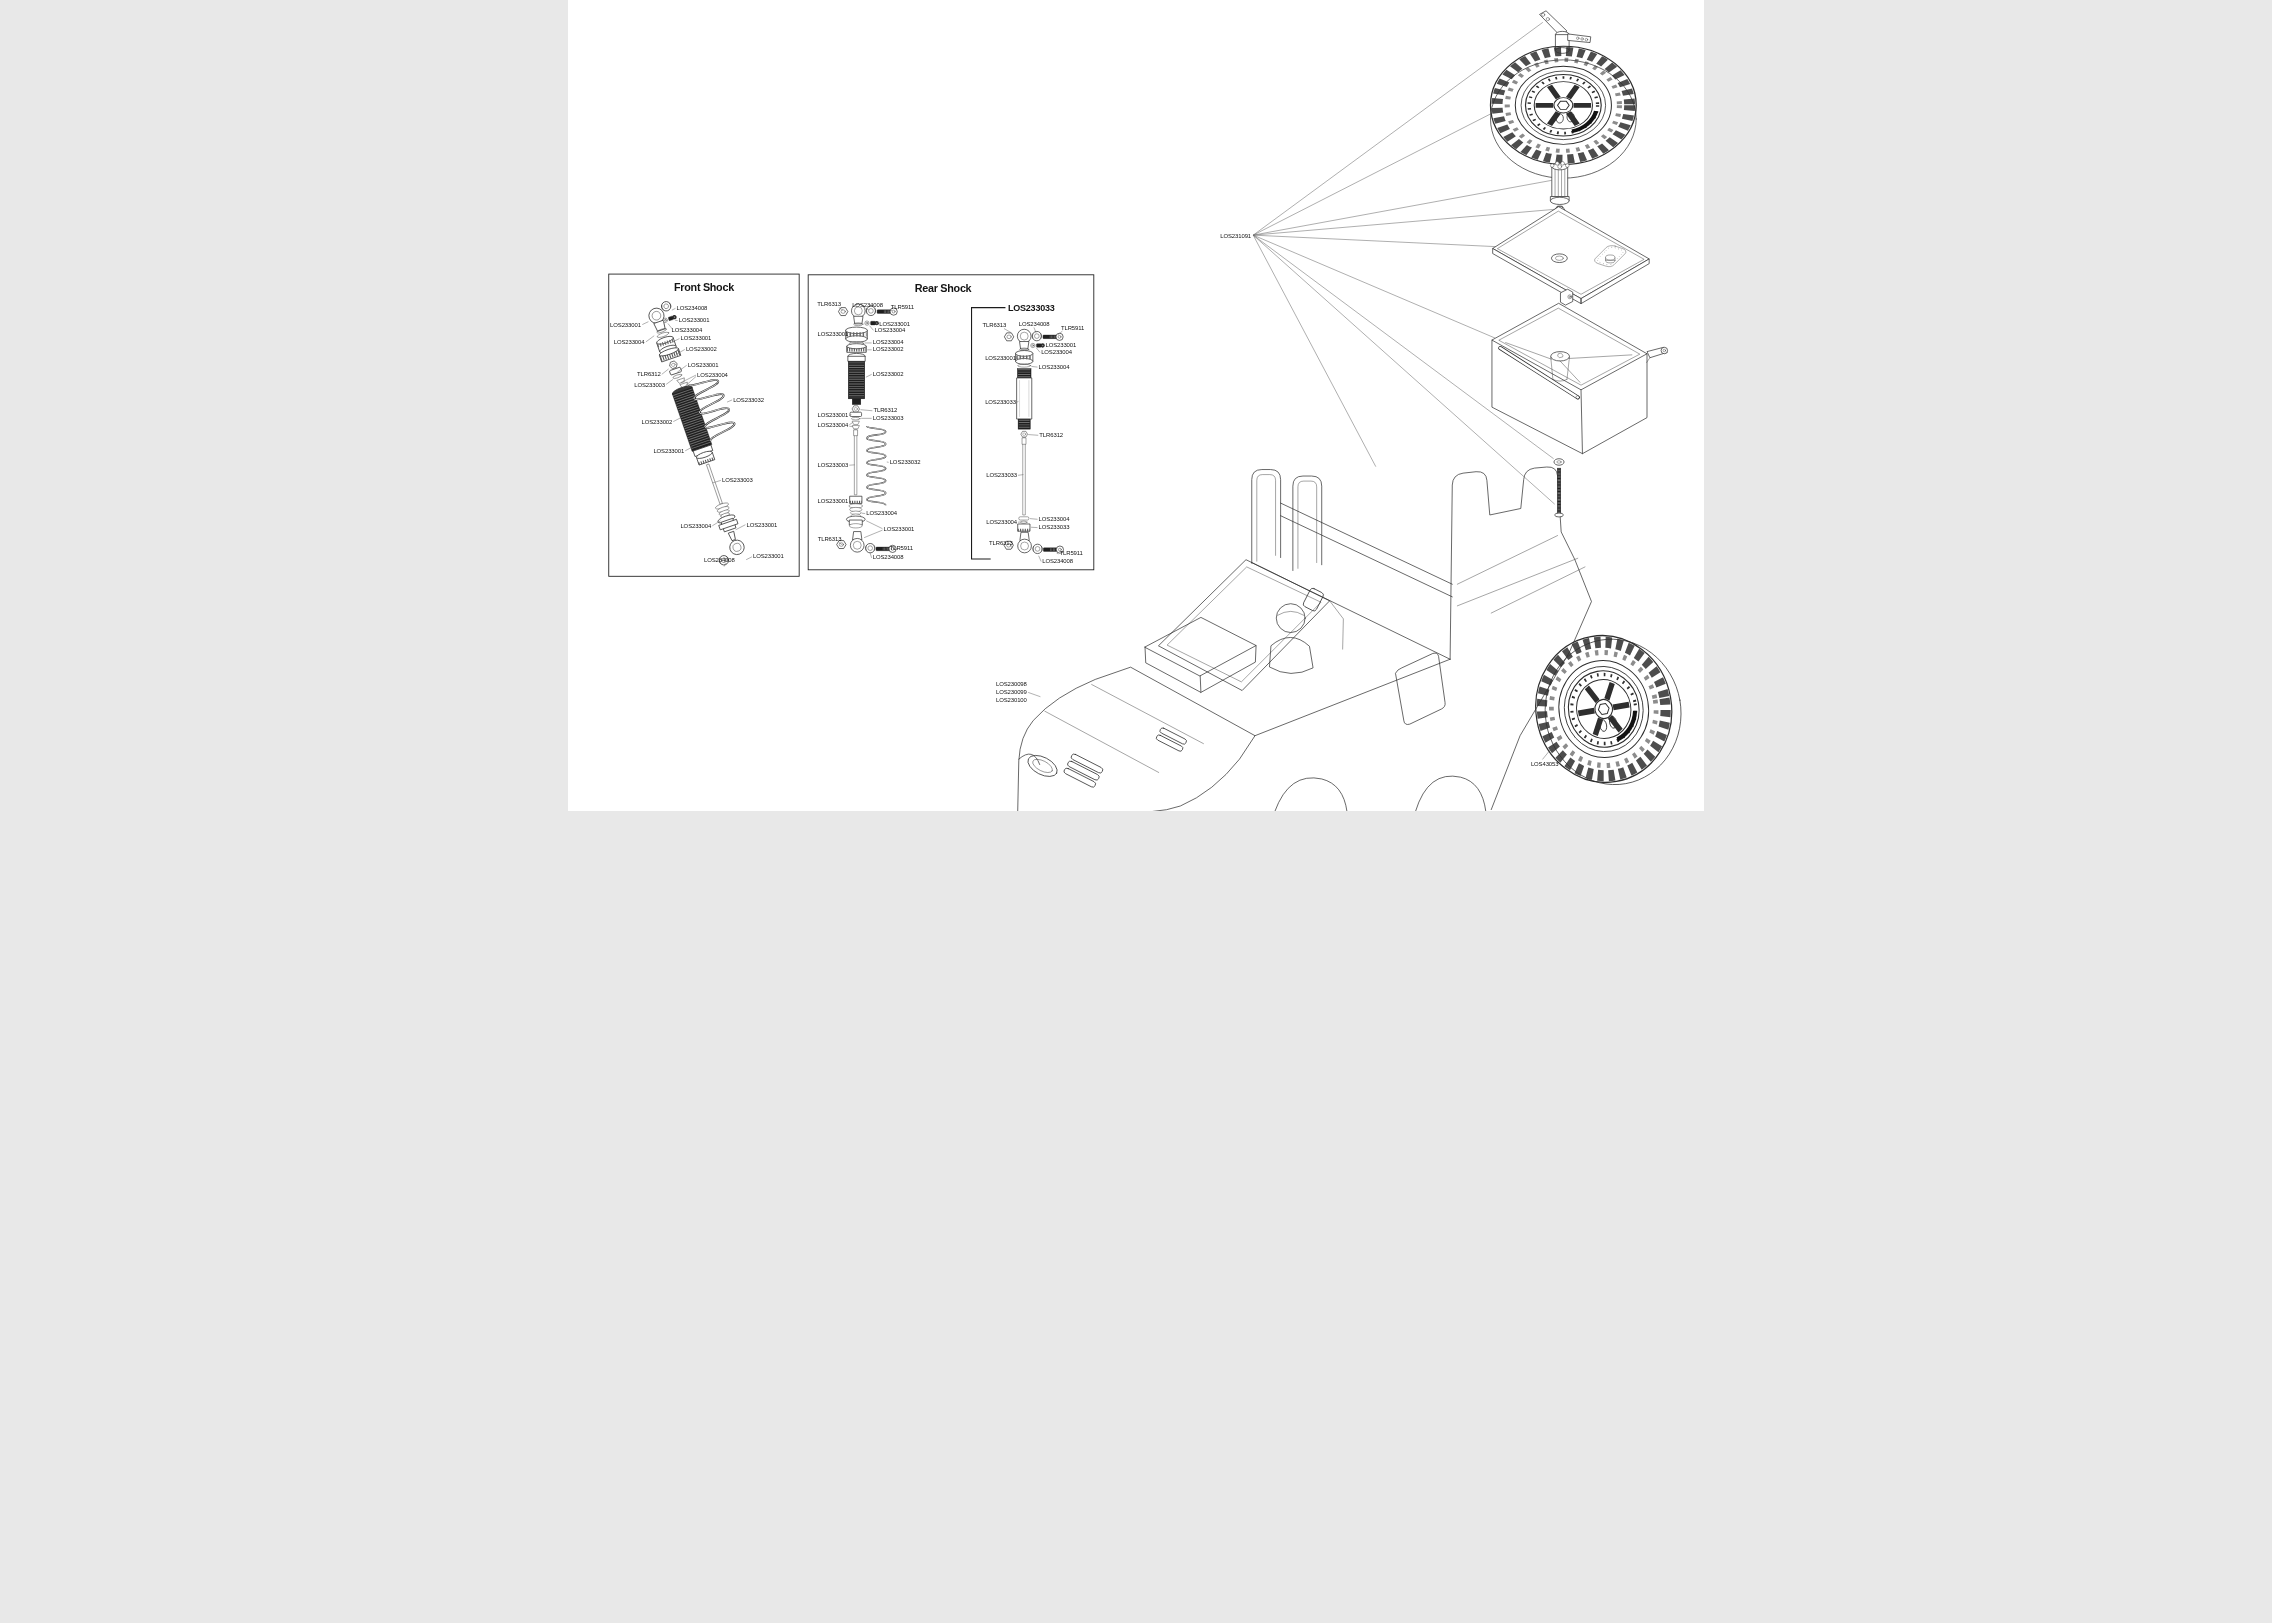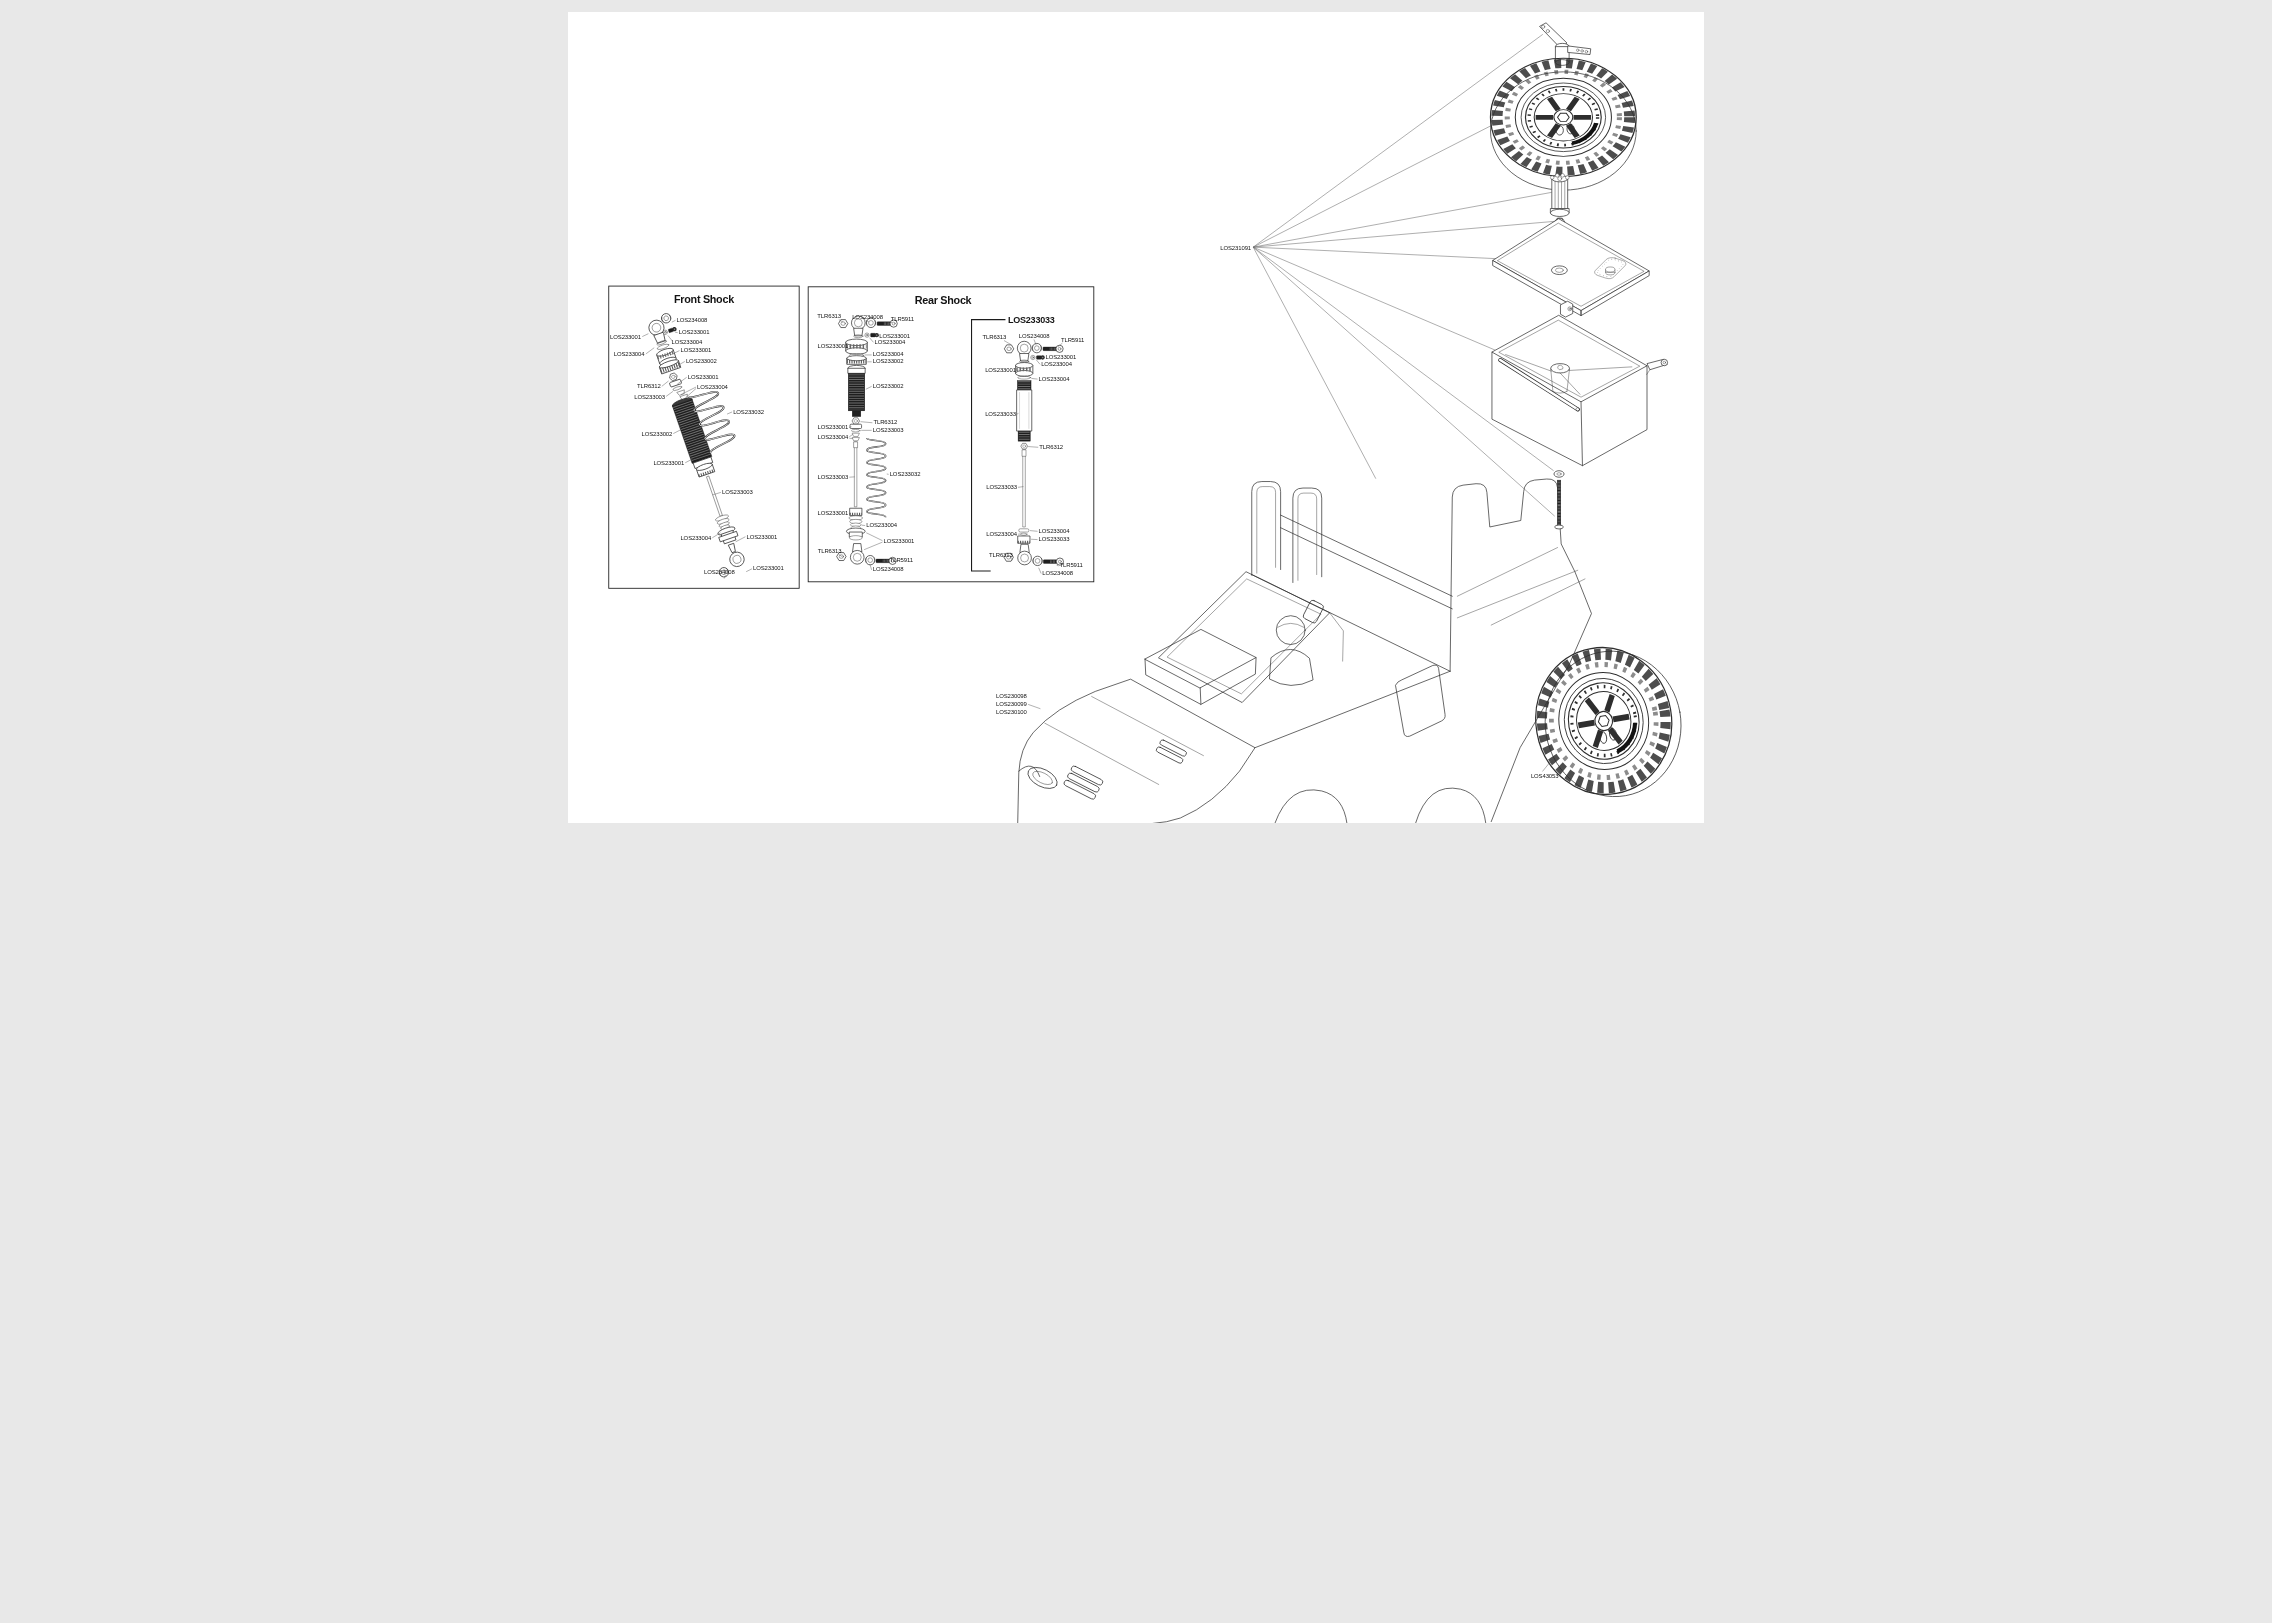--- a/index.html
+++ b/index.html
@@ -1,16 +1,16 @@
 <!DOCTYPE html>
 <html style="font-size:11.5px"><head>
 <meta charset="utf-8">
 <style>
   html,body{margin:0;padding:0;background:#e8e8e8;}
-  .stage{width:100%;max-width:1136px;margin:12px auto;background:#0ea5e9;}
+  .stage{width:100%;max-width:1136px;margin:0 auto;background:#0ea5e9;}
   svg{display:block;width:100%;height:auto;background:#fff;}
   text{font-family:"Liberation Sans",sans-serif;fill:#141414;}
   .lbl{font-size:16.5px;letter-spacing:-0.3px;}
   .ttl{font-size:30px;font-weight:bold;letter-spacing:-0.8px;}
   .sec{font-size:25px;font-weight:bold;letter-spacing:-0.6px;}
   .tiny{font-size:12px;fill:#555;letter-spacing:2px;}
   .ln{stroke:#2e2e2e;stroke-width:2;fill:none;stroke-linejoin:round;stroke-linecap:round;}
   .lnf{stroke:#2e2e2e;stroke-width:2;fill:#fff;stroke-linejoin:round;}
   .thin{stroke-width:1.2;}
   .ldr{stroke:#5a5a5a;stroke-width:1.3;fill:none;}

